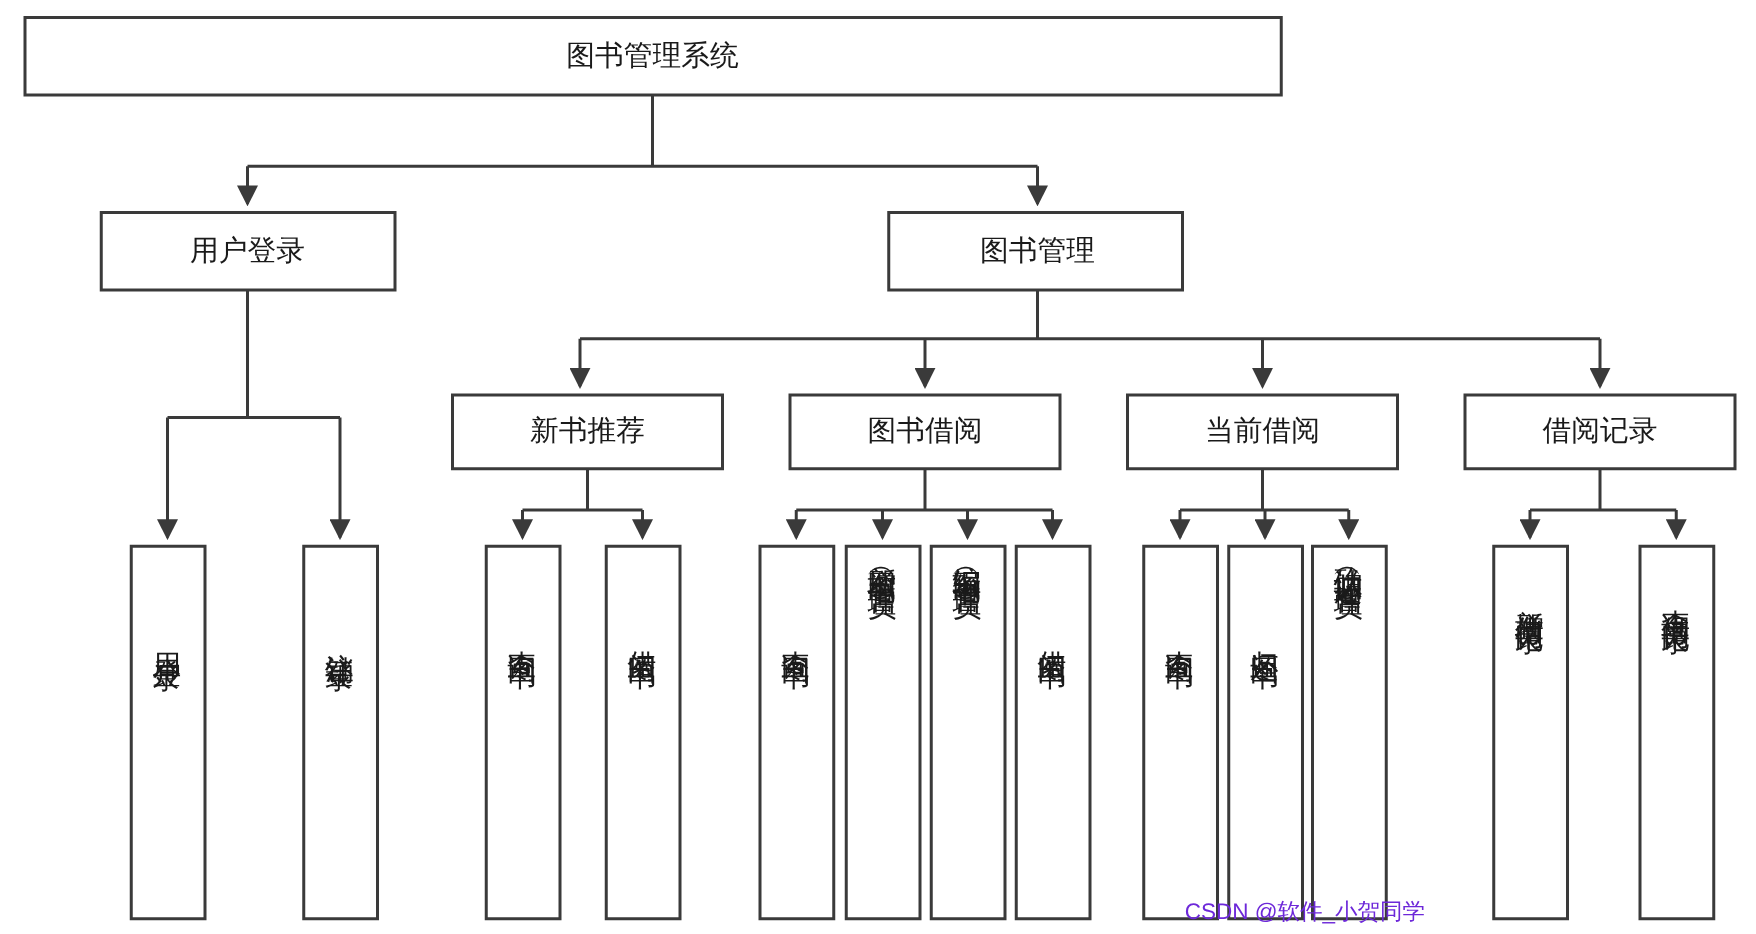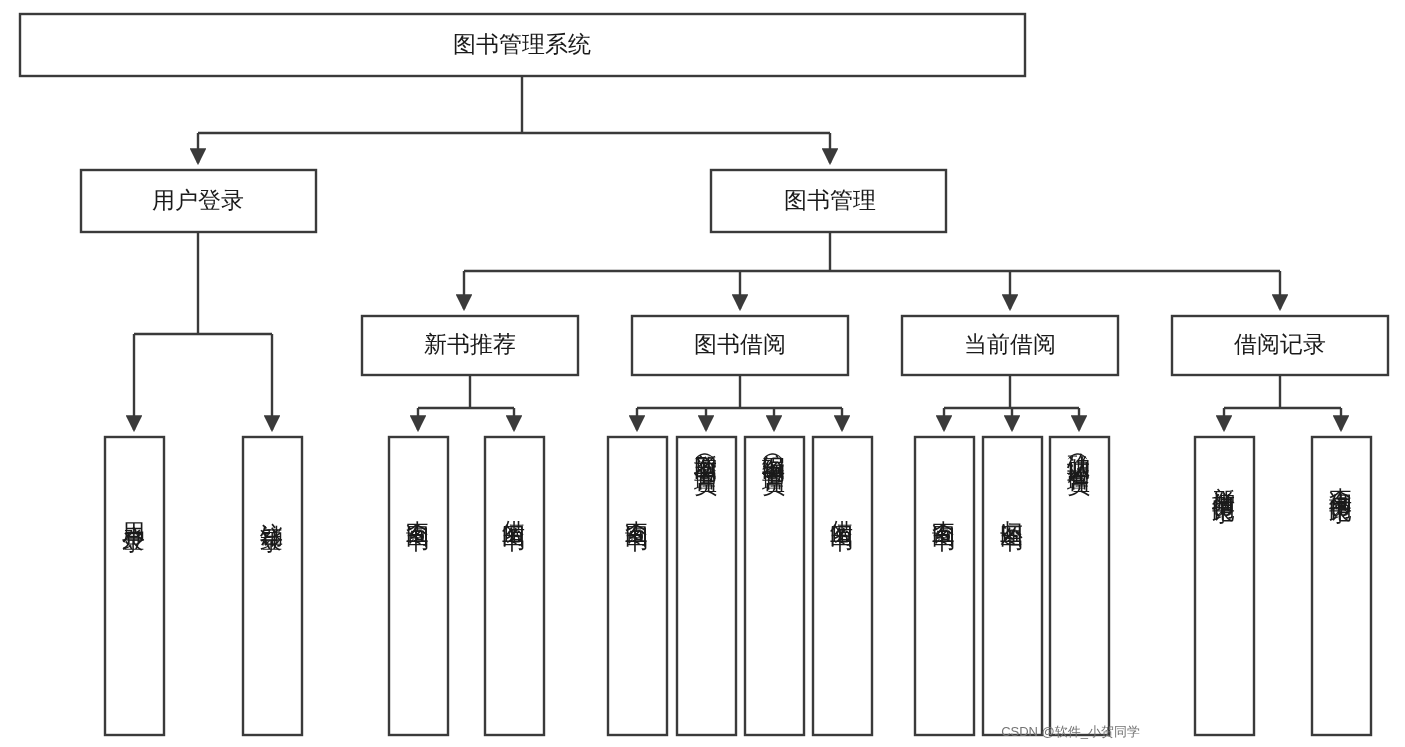--- a/index.html
+++ b/index.html
@@ -53,22 +53,22 @@
     writing-mode: vertical-rl;
     text-orientation: upright;
     text-anchor: middle;
     letter-spacing: 3px;
   }
   .watermark {
     position: absolute;
     right: 14px;
     bottom: 6px;
     font-family: "Liberation Sans", "DejaVu Sans", sans-serif;
-    font-size: 13px;
-    color: #737373;
+    font-size: 18px;
+    color: #6d28d9;
     white-space: nowrap;
     user-select: none;
   }
 </style>
 </head>
 <body>
 
 <div id="diagram-root">
 
   <svg class="flow" viewBox="0 0 1405 747">

